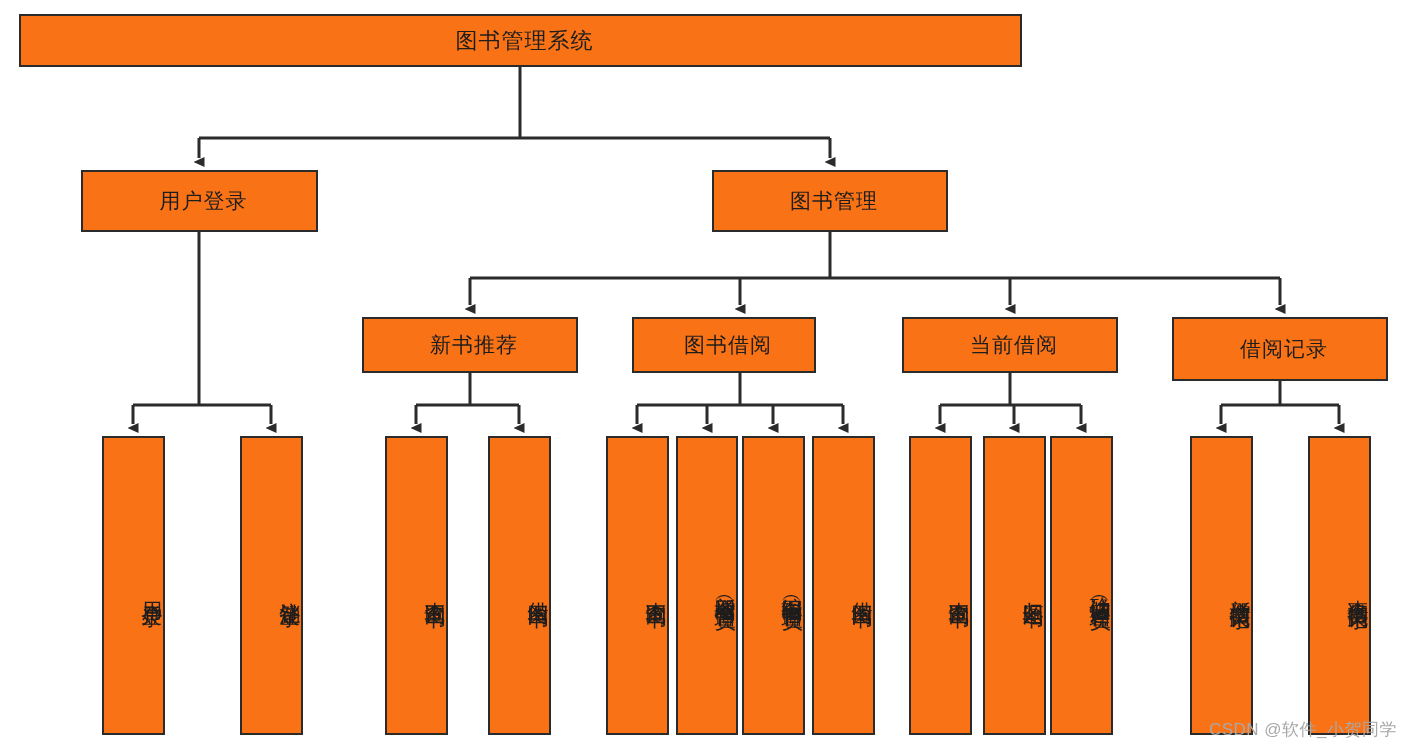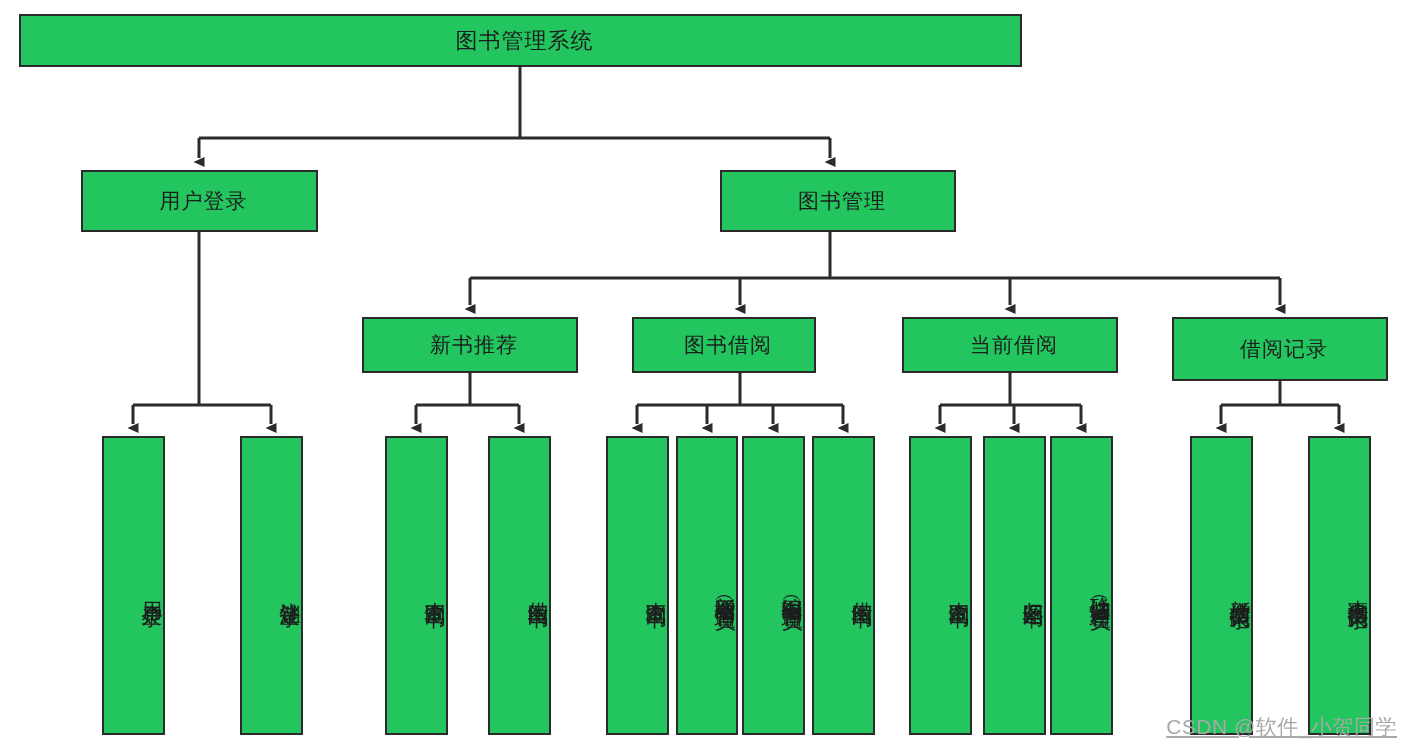--- a/index.html
+++ b/index.html
@@ -14,21 +14,21 @@
     position: relative;
     width: 1405px;
     height: 747px;
     background: #ffffff;
     overflow: hidden;
   }
   .node {
     position: absolute;
     box-sizing: border-box;
     border: 2px solid #2b2b2b;
-    background: #22c55e;
+    background: #f97316;
     display: flex;
     align-items: center;
     justify-content: center;
     color: #1d1d1d;
     padding-left: 8px;
   }
   .node.horizontal {
     font-size: 21px;
     letter-spacing: 1px;
   }
@@ -56,25 +56,24 @@
     left: 0;
     top: 0;
     width: 1405px;
     height: 747px;
     pointer-events: none;
   }
   #watermark {
     position: absolute;
     right: 8px;
     bottom: 6px;
-    font-size: 21px;
+    font-size: 17px;
     color: #a8a8a8;
     letter-spacing: 0.5px;
     white-space: nowrap;
-    text-decoration: underline;
   }
 </style>
 </head>
 <body>
 
 <div id="canvas">
 
   <svg id="wires" viewBox="0 0 1405 747">
     <defs>
       <marker id="arrow" markerWidth="10" markerHeight="11" refX="1" refY="5.5" orient="auto" markerUnits="userSpaceOnUse">
@@ -125,21 +124,21 @@
     </g>
   </svg>
 
   <div class="node horizontal root" style="left:19px; top:14px; width:1003px; height:53px;">
     <span class="label">图书管理系统</span>
   </div>
 
   <div class="node horizontal" style="left:81px; top:170px; width:237px; height:62px;">
     <span class="label">用户登录</span>
   </div>
-  <div class="node horizontal" style="left:712px; top:170px; width:236px; height:62px;margin-left:8px;">
+  <div class="node horizontal" style="left:712px; top:170px; width:236px; height:62px;">
     <span class="label">图书管理</span>
   </div>
 
   <div class="node horizontal" style="left:362px; top:317px; width:216px; height:56px;">
     <span class="label">新书推荐</span>
   </div>
   <div class="node horizontal" style="left:632px; top:317px; width:184px; height:56px;">
     <span class="label">图书借阅</span>
   </div>
   <div class="node horizontal" style="left:902px; top:317px; width:216px; height:56px;font-family:Liberation Serif, serif;">

